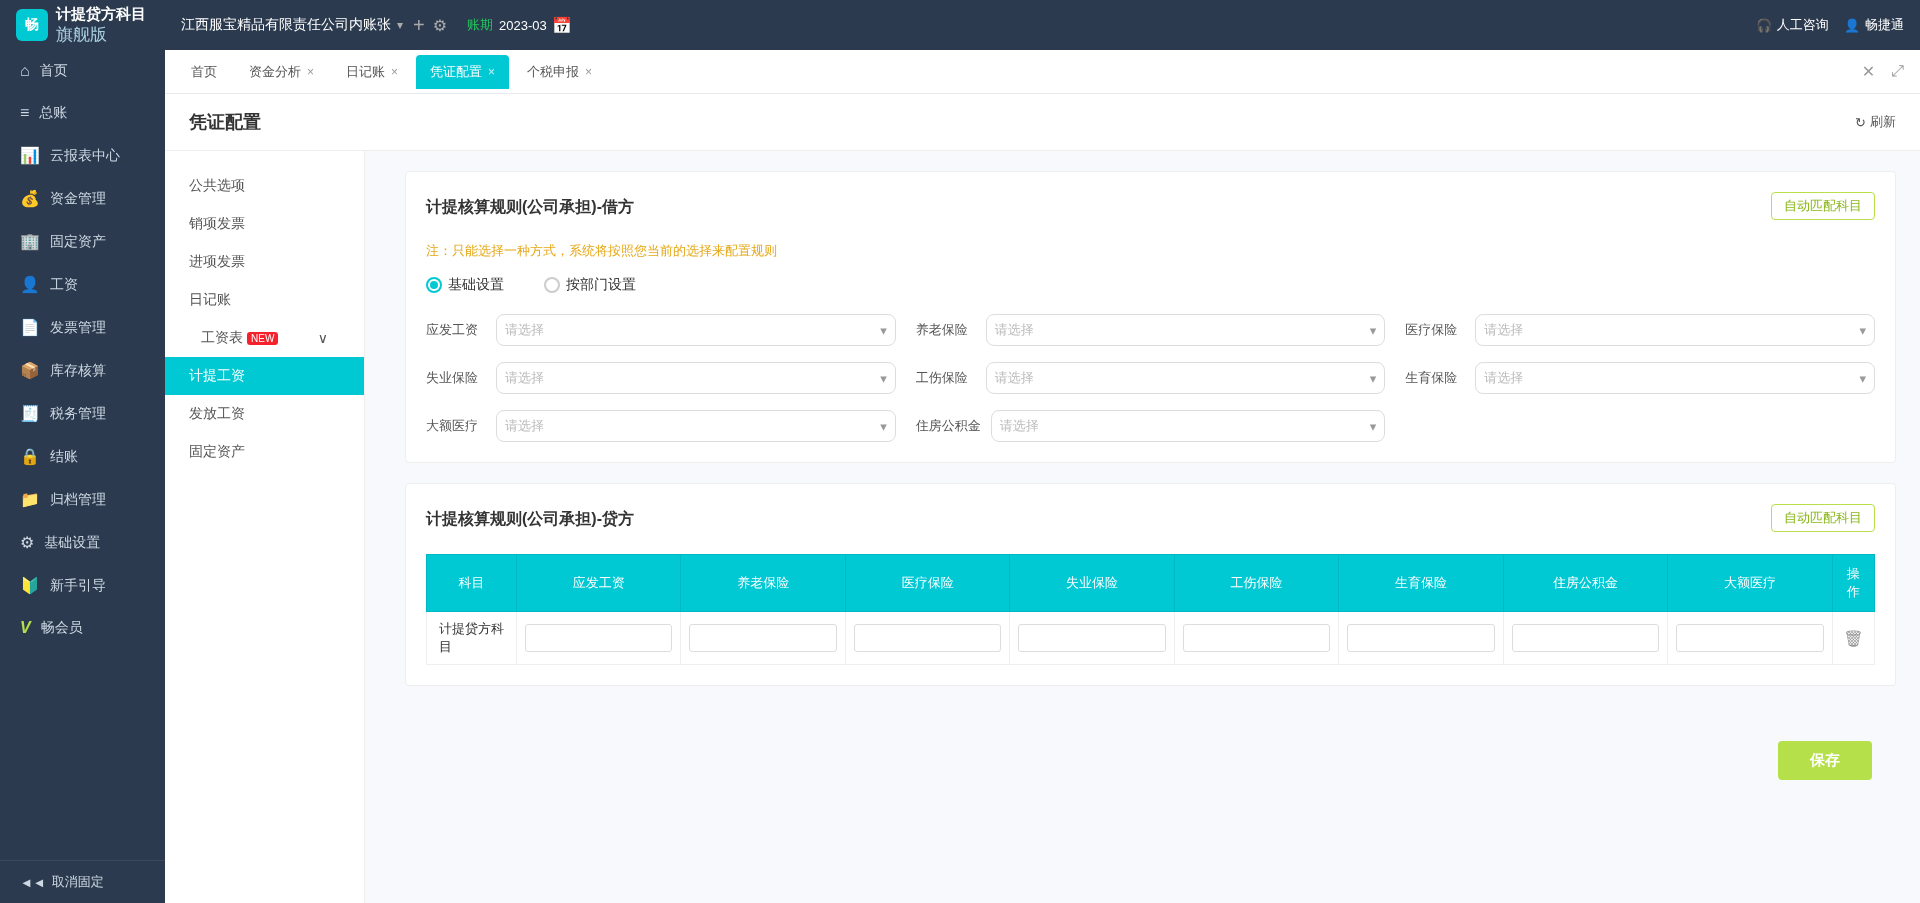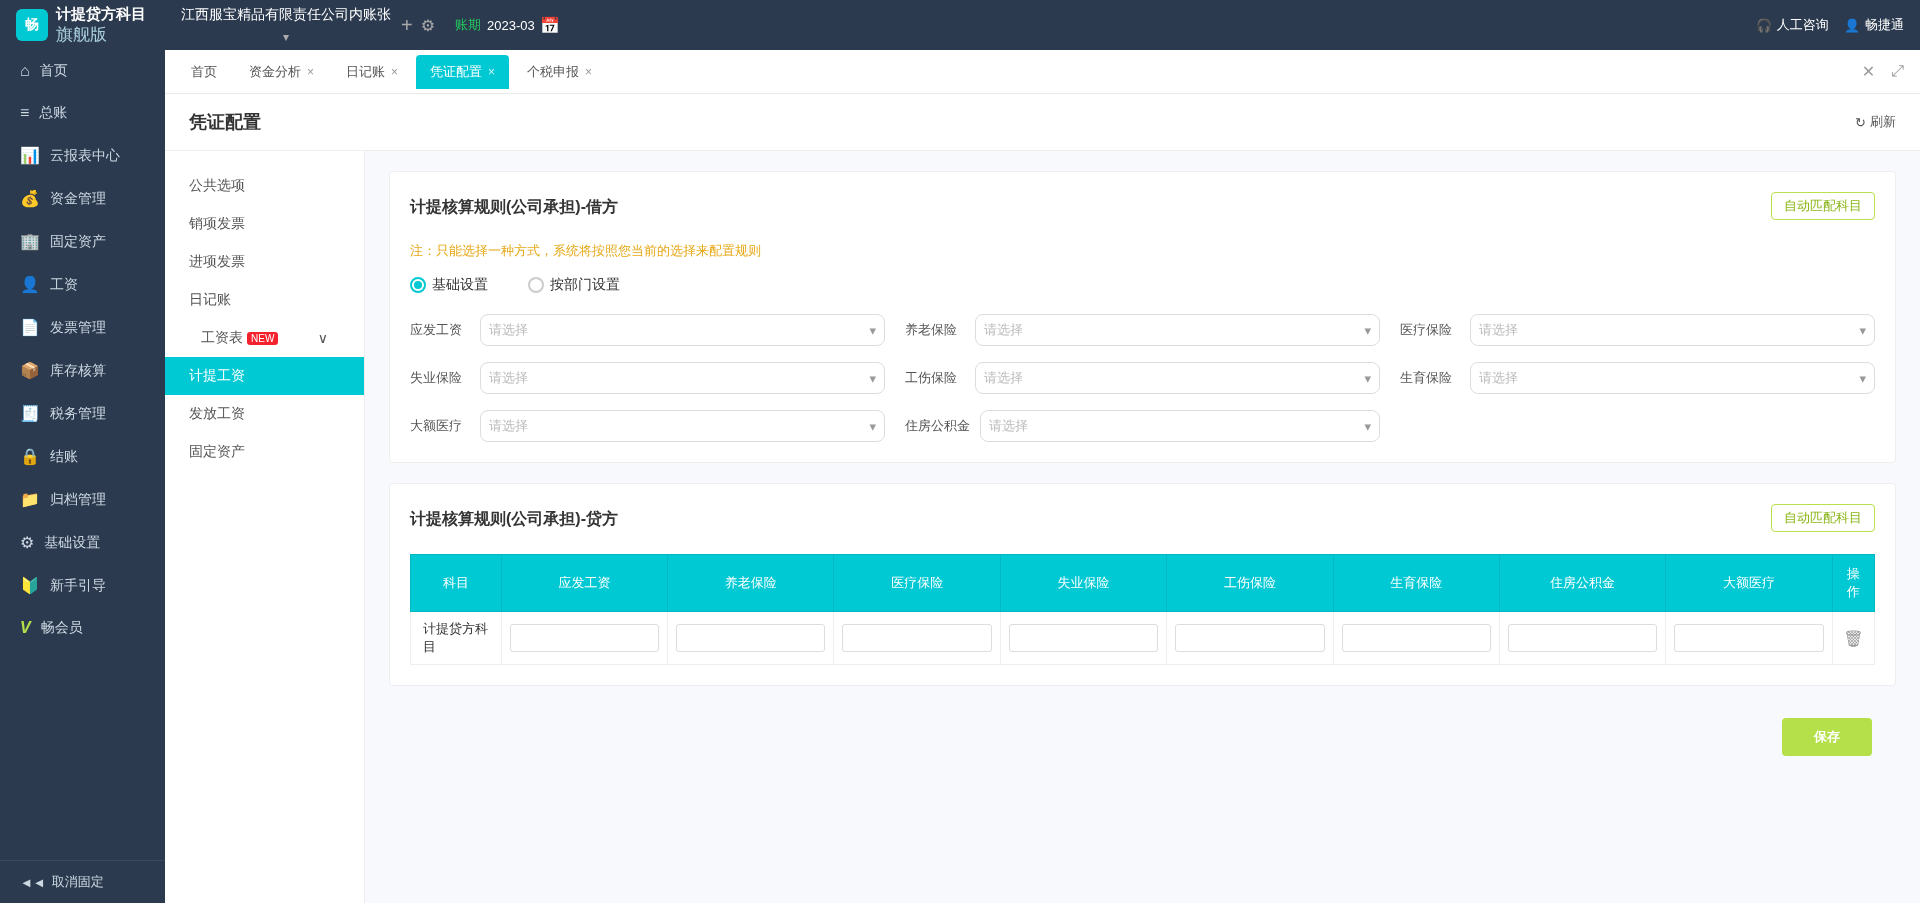--- a/index.html
+++ b/index.html
@@ -24,21 +24,21 @@
       width: 32px; height: 32px;
       background: #00c9d4;
       border-radius: 6px;
       display: flex; align-items: center; justify-content: center;
       color: white; font-size: 14px; font-weight: bold;
     }
     .logo-text { color: white; font-size: 15px; font-weight: bold; line-height: 1.2; }
     .logo-sub { color: #aad0e0; font-size: 17px; }
     .company-selector {
       display: flex; align-items: center; gap: 6px;
-      color: white; font-size: 14px; cursor: pointer; flex-direction: column;
+      color: white; font-size: 14px; cursor: pointer;
     }
     .chevron-down { color: #aaa; font-size: 12px; }
     .header-actions {
       margin-left: auto;
       display: flex; align-items: center; gap: 16px;
     }
     .header-btn {
       display: flex; align-items: center; gap: 4px;
       color: white; font-size: 13px; cursor: pointer;
       background: none; border: none;
@@ -223,20 +223,21 @@
       background: #f8f9fc;
     }
 
     
     .section-card {
       background: white;
       border-radius: 4px;
       padding: 20px;
       margin-bottom: 20px;
       border: 1px solid #eee;
+      margin-left: 16px;
     }
     .section-title {
       font-size: 16px;
       font-weight: bold;
       color: #333;
       margin-bottom: 10px;
     }
     .notice-text {
       color: #e6a817;
       font-size: 13px;
@@ -362,23 +363,24 @@
       display: flex;
       justify-content: flex-end;
       background: #f8f9fc;
     }
     .save-btn {
       background: #b5e04a;
       color: white;
       border: none;
       padding: 10px 32px;
       border-radius: 4px;
-      font-size: 13px;
+      font-size: 15px;
       cursor: pointer;
       font-weight: bold;
+      margin-top: 23px;
     }
 
     
     ::-webkit-scrollbar { width: 6px; }
     ::-webkit-scrollbar-track { background: #f1f1f1; }
     ::-webkit-scrollbar-thumb { background: #ccc; border-radius: 3px; }
 
     .section-header-row {
       display: flex;
       align-items: center;

